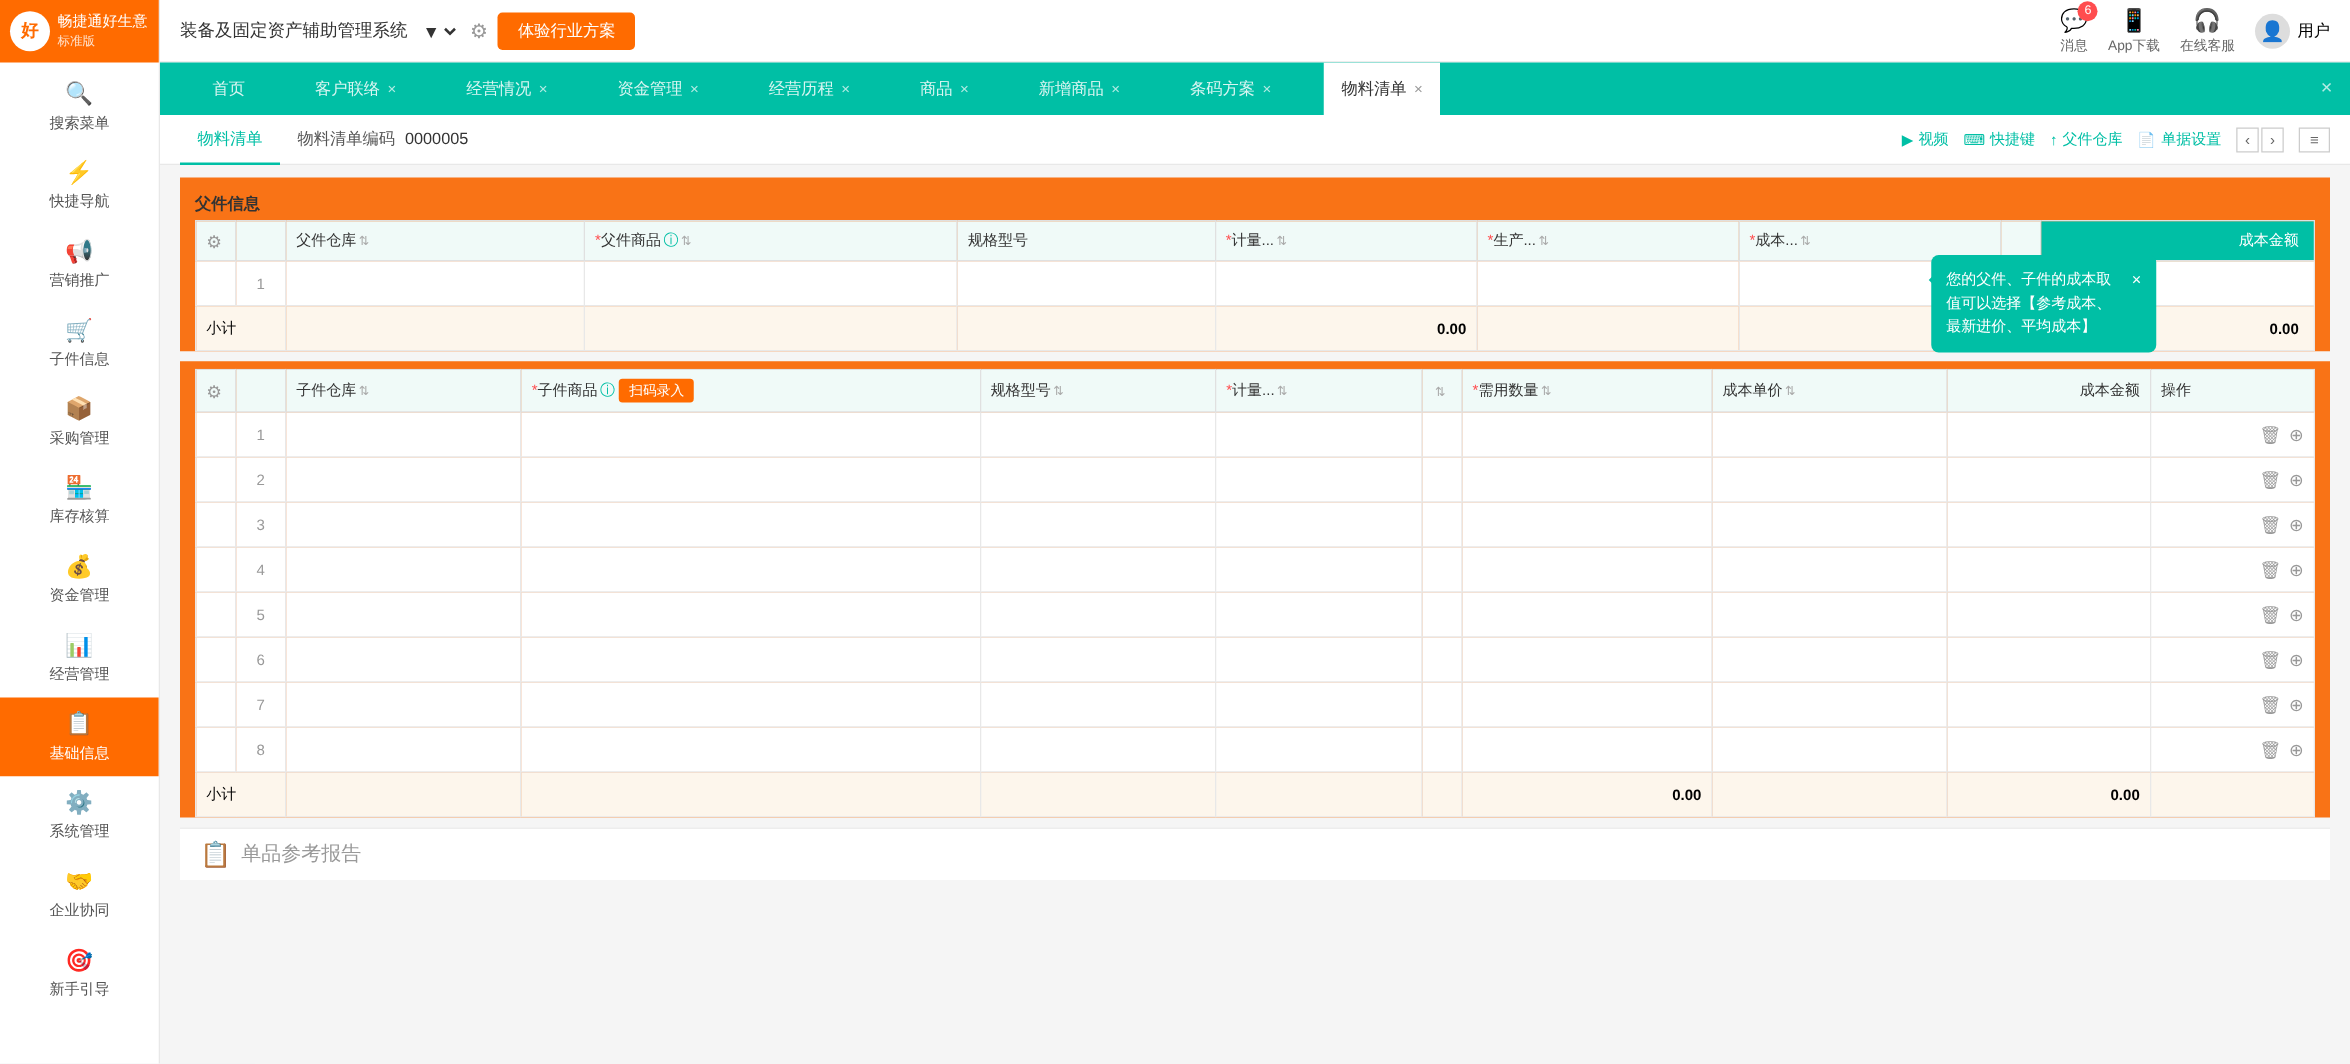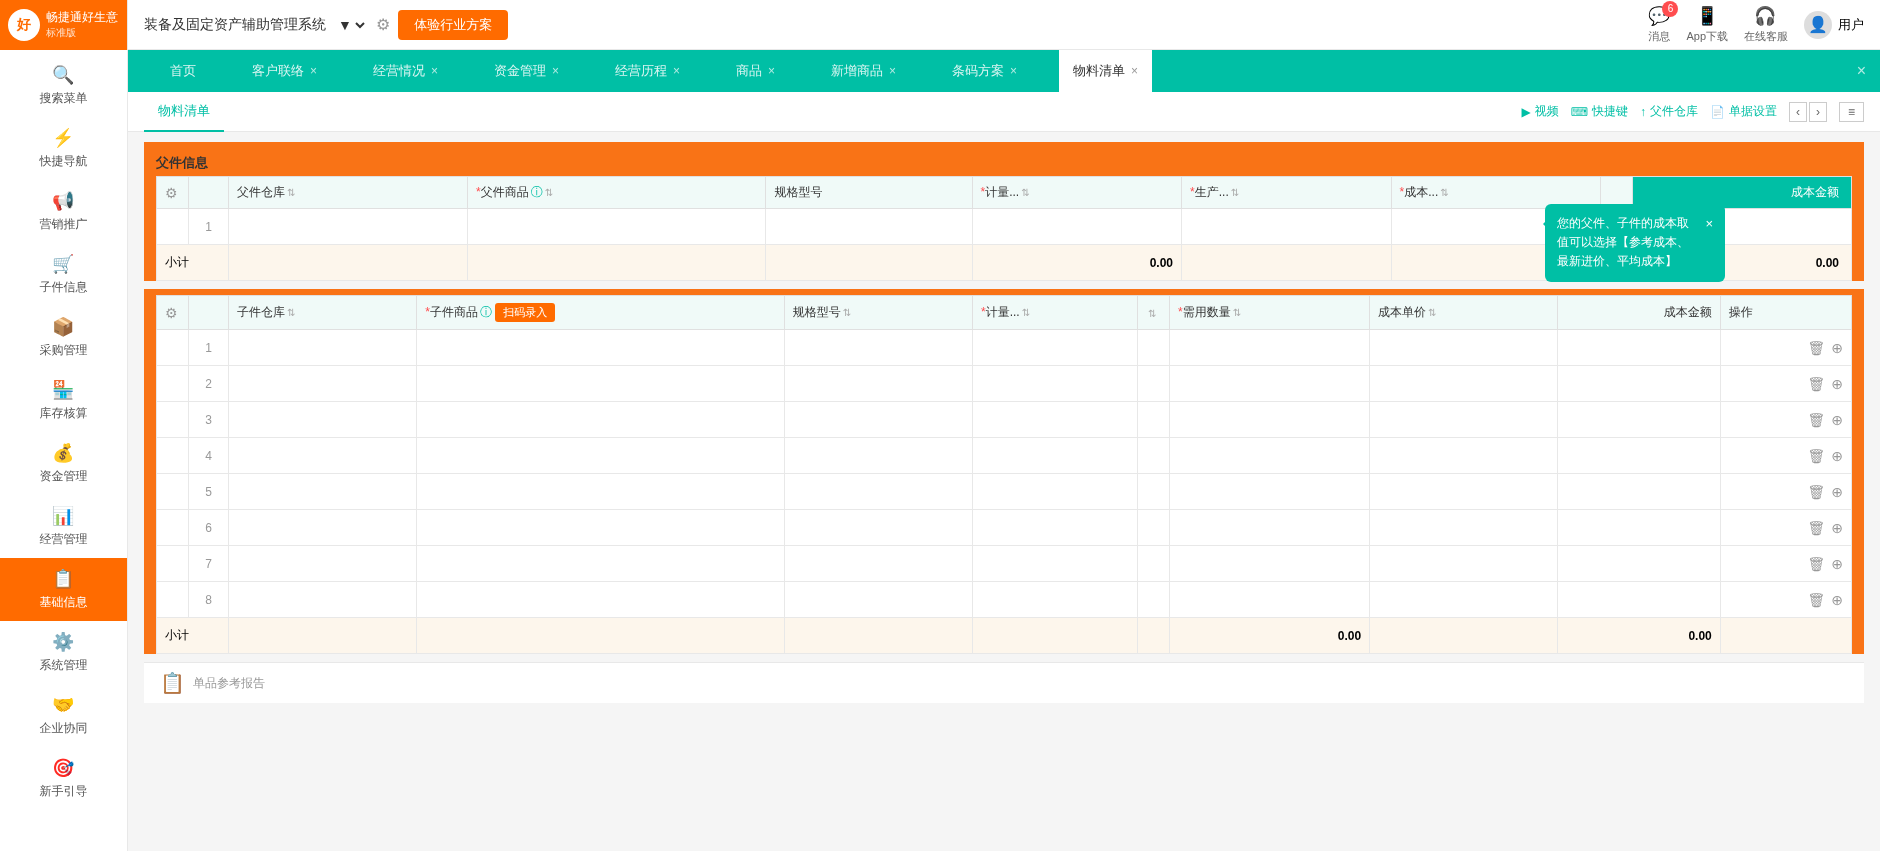--- a/index.html
+++ b/index.html
@@ -68,21 +68,21 @@
 
     
     .tooltip-box { position: absolute; top: 128px; right: 170px; background: #00bfa5; color: #fff; padding: 10px 12px; border-radius: 6px; font-size: 12px; line-height: 1.6; max-width: 180px; z-index: 100; }
     .tooltip-box::before { content: ''; position: absolute; left: -8px; top: 14px; border: 6px solid transparent; border-right-color: #00bfa5; }
     .tooltip-close { float: right; cursor: pointer; margin-left: 8px; font-size: 13px; }
     .cost-header { background: #00bfa5 !important; color: #fff !important; }
 
     
     .bottom-bar { background: #fff; border-top: 1px solid #e8e8e8; padding: 8px 16px; display: flex; align-items: center; gap: 8px; flex-shrink: 0; }
     .bottom-icon { font-size: 20px; color: #00bfa5; }
-    .bottom-text { font-size: 12px; color: #999; }
+    .bottom-text { font-size: 16px; color: #999; }
 
     .gear-icon { font-size: 14px; color: #999; }
     th .sort-icon { font-size: 10px; color: #aaa; margin-left: 2px; }
 
     .table-wrapper { overflow-x: auto; }
     .section-wrap { background: #f97316; margin: 10px 16px 0; padding: 6px 12px 0; }
 
     .info-label { font-size: 13px; font-weight: 600; color: #333; padding: 6px 0 4px; }
   </style>
 </head>
@@ -221,20 +221,24 @@
       <span class="close-btn" style="color:#999;">×</span>
     </div>
     <div class="nav-close">×</div>
   </div>
 
   <div class="content" style="position:relative;">
 
     <div class="sub-tabs">
       <div class="sub-tab active">
         <span>物料清单</span>
+      </div>
+      <div class="sub-tab">
+        <span>物料清单编码</span>
+        <span class="sub-tab-code">0000005</span>
       </div>
       <div class="sub-right">
         <div class="sub-action">
           <span>▶</span>
           <span>视频</span>
         </div>
         <div class="sub-action">
           <span>⌨</span>
           <span>快捷键</span>
         </div>

